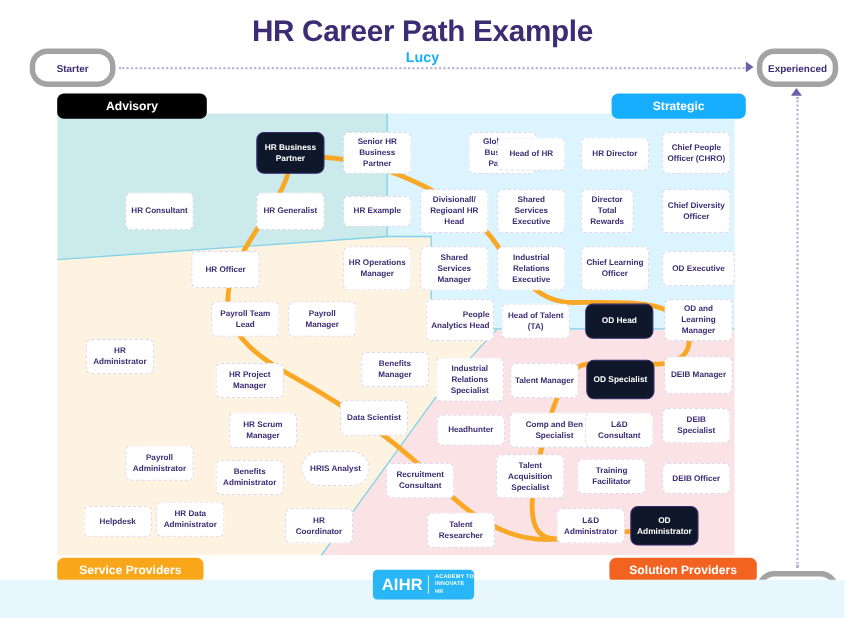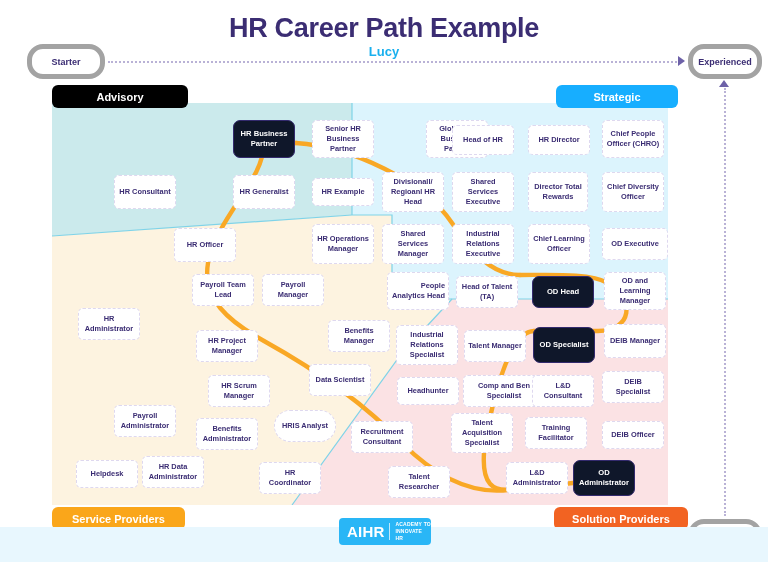--- a/index.html
+++ b/index.html
@@ -183,21 +183,21 @@
       <div class="jb" style="left: 312px; top: 120px; width: 62px; height: 38px;">Senior HR Business Partner</div>
       <div class="jb" style="left: 382px; top: 120px; width: 62px; height: 38px; margin-left: 44px;">Global HR Business Partner</div>
       <div class="jb" style="left: 452px; top: 125px; width: 62px; height: 30px;">Head of HR</div>
       <div class="jb" style="left: 528px; top: 125px; width: 62px; height: 30px;">HR Director</div>
       <div class="jb" style="left: 602px; top: 120px; width: 62px; height: 38px;">Chief People Officer (CHRO)</div>
       <div class="jb" style="left: 114px; top: 175px; width: 62px; height: 34px;">HR Consultant</div>
       <div class="jb" style="left: 233px; top: 175px; width: 62px; height: 34px;">HR Generalist</div>
       <div class="jb" style="left: 312px; top: 178px; width: 62px; height: 28px;">HR Example</div>
       <div class="jb" style="left: 382px; top: 172px; width: 62px; height: 40px;">Divisionall/ Regioanl HR Head</div>
       <div class="jb" style="left: 452px; top: 172px; width: 62px; height: 40px;">Shared Services Executive</div>
-      <div class="jb" style="left: 528px; top: 172px; width: 60px; height: 40px;">Director Total Rewards</div>
+      <div class="jb" style="left: 528px; top: 172px; width: 48px; height: 40px;">Director Total Rewards</div>
       <div class="jb" style="left: 602px; top: 172px; width: 62px; height: 40px;">Chief Diversity Officer</div>
       <div class="jb" style="left: 174px; top: 228px; width: 62px; height: 34px;">HR Officer</div>
       <div class="jb" style="left: 312px; top: 224px; width: 62px; height: 40px;">HR Operations Manager</div>
       <div class="jb" style="left: 382px; top: 224px; width: 62px; height: 40px;">Shared Services Manager</div>
       <div class="jb" style="left: 452px; top: 224px; width: 62px; height: 40px;">Industrial Relations Executive</div>
       <div class="jb" style="left: 528px; top: 224px; width: 62px; height: 40px;">Chief Learning Officer</div>
       <div class="jb" style="left: 602px; top: 228px; width: 66px; height: 32px;">OD Executive</div>
       <div class="jb" style="left: 192px; top: 274px; width: 62px; height: 32px;">Payroll Team Lead</div>
       <div class="jb" style="left: 262px; top: 274px; width: 62px; height: 32px;">Payroll Manager</div>
       <div class="jb" style="left: 387px; top: 272px; width: 62px; height: 38px; text-align: right;">People Analytics Head</div>

